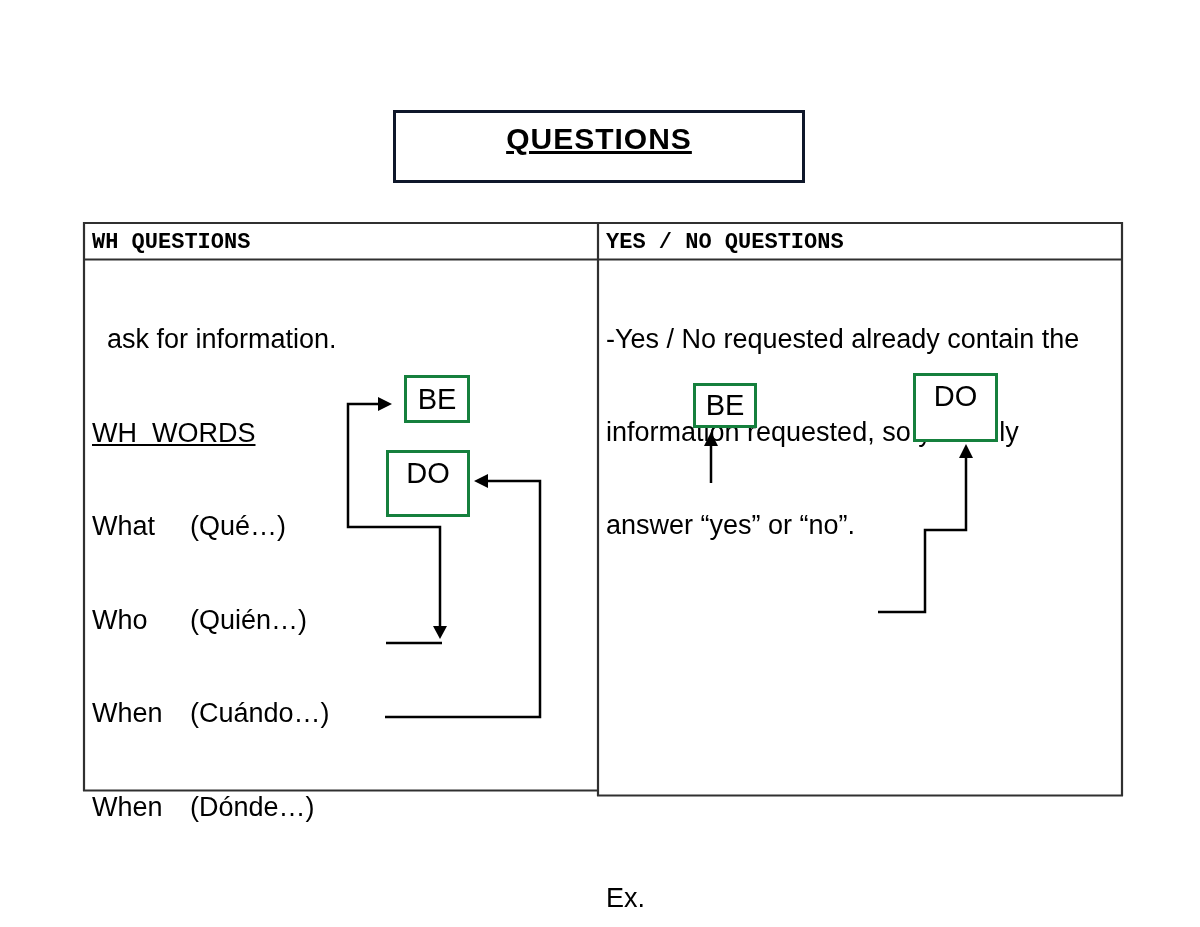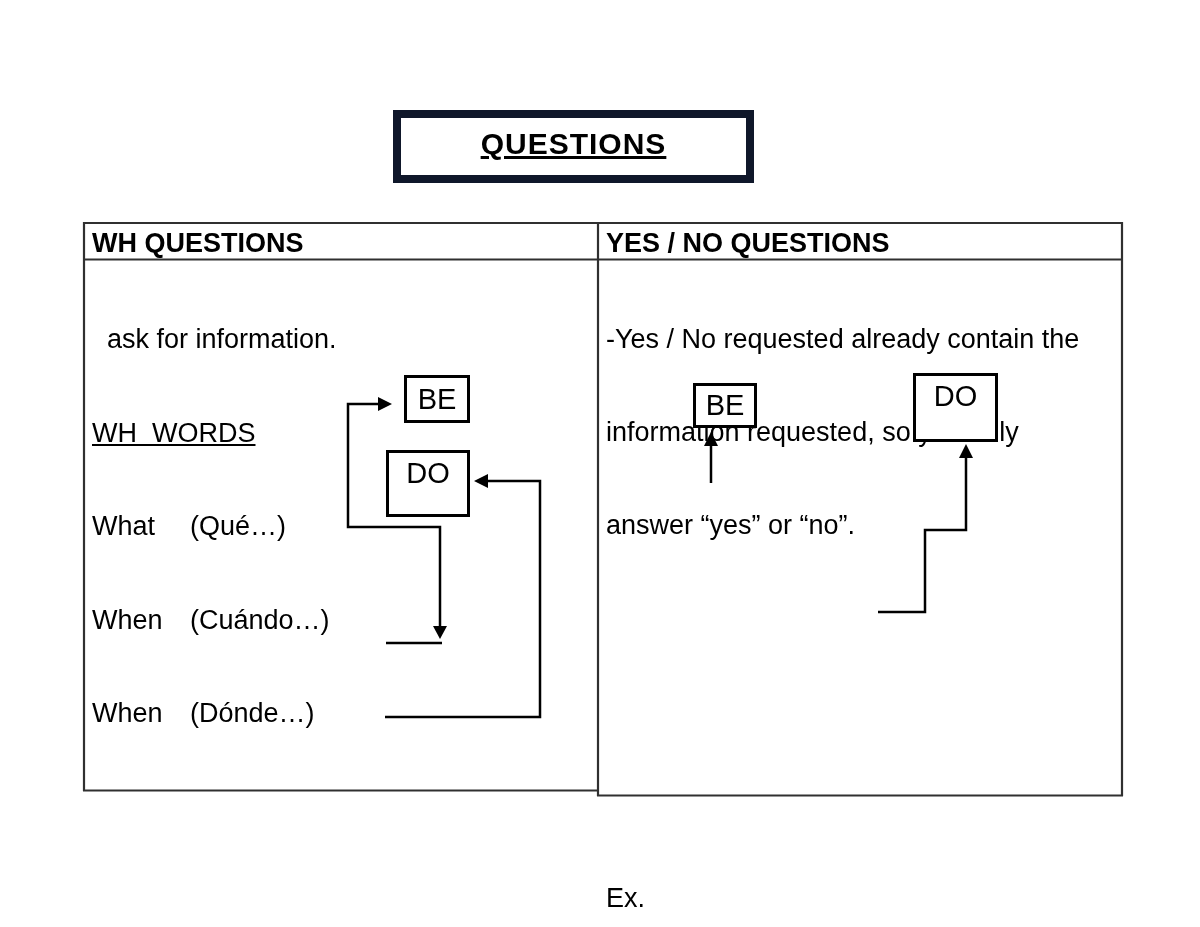--- a/index.html
+++ b/index.html
@@ -2,41 +2,41 @@
 <html><head>
 <meta charset="utf-8">
 <style>
   html,body{margin:0;padding:0;background:#ffffff;}
   .page{
     position:relative; width:1200px; height:927px; background:#ffffff;
     font-family:"Liberation Sans", sans-serif; color:#000; overflow:hidden;
   }
   
   .title-box{
-    position:absolute; left:393px; top:110px; width:361px; height:73px;
-    border:8px solid #0f172a; box-sizing:border-box;
+    position:absolute; left:393px; top:110px; width:412px; height:73px;
+    border:3px solid #0f172a; box-sizing:border-box;
     display:flex; justify-content:center; align-items:flex-start; padding-top:9px;
     background:#fff;
   }
   .title-text{ font-size:30px; font-weight:bold; text-decoration:underline; letter-spacing:1px;}
   
-  .hdr{ position:absolute; font-size:27px; font-weight:bold; line-height:30px; white-space:pre;}
+  .hdr{ position:absolute; font-size:22px; font-weight:bold; line-height:30px; white-space:pre;font-family:Liberation Mono, monospace;}
   .hdrL{ left:92px; top:228px; }
   .hdrR{ left:606px; top:228px; }
   
   .cell-text{ position:absolute; font-size:27px; white-space:pre; z-index:1;}
   .left-lines{ left:92px; top:262px; width:500px; }
   .right-lines{ left:606px; top:262px; width:512px; }
   .left-lines .line{ height:31.5px; line-height:31.5px; }
   .right-lines .line{ height:31.2px; line-height:31.2px; }
   .underline{ text-decoration:underline; }
   .ww{ display:inline-block; width:98px; }
   
   .wordbox{
-    position:absolute; border:3px solid #000000; box-sizing:border-box; background:#fff;
+    position:absolute; border:3px solid #15803d; box-sizing:border-box; background:#fff;
     font-size:29px; display:flex; justify-content:center; z-index:2;
   }
   .vcenter{ align-items:center; }
   .vtop{ align-items:flex-start; padding-top:4px; }
   #box-be-left { left:404px; top:375px; width:66px; height:48px; }
   #box-do-left { left:386px; top:450px; width:84px; height:67px; }
   #box-be-right{ left:693px; top:383px; width:64px; height:45px; }
   #box-do-right{ left:913px; top:373px; width:85px; height:69px; }
   
   .overlay{ position:absolute; left:0; top:0; z-index:3; pointer-events:none; }
@@ -50,20 +50,21 @@
     <span class="title-text">QUESTIONS</span>
   </div>
 
   <div class="hdr hdrL">WH QUESTIONS</div>
   <div class="hdr hdrR">YES / NO QUESTIONS</div>
 
   <div class="cell-text left-lines">
     <div class="line">  ask for information.</div>
     <div class="line underline">WH  WORDS</div>
     <div class="line"><span class="ww">What</span><span>(Qué…)</span></div>
+    <div class="line"><span class="ww">Who</span><span>(Quién…)</span></div>
     <div class="line"><span class="ww">When</span><span>(Cuándo…)</span></div>
     <div class="line"><span class="ww">When</span><span>(Dónde…)</span></div>
     
     
     
     
     
     
     
     

